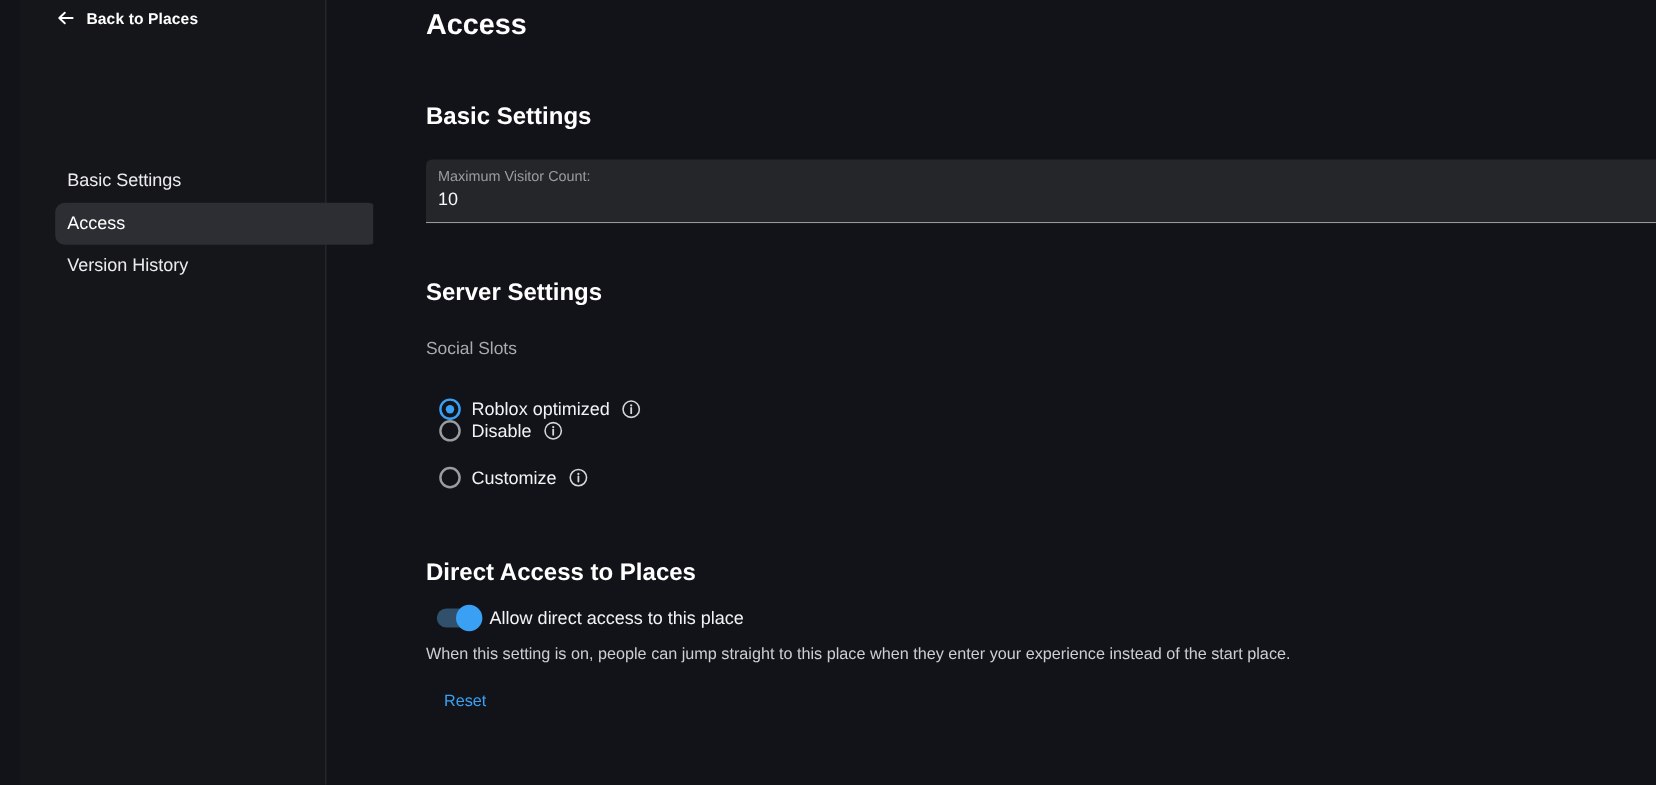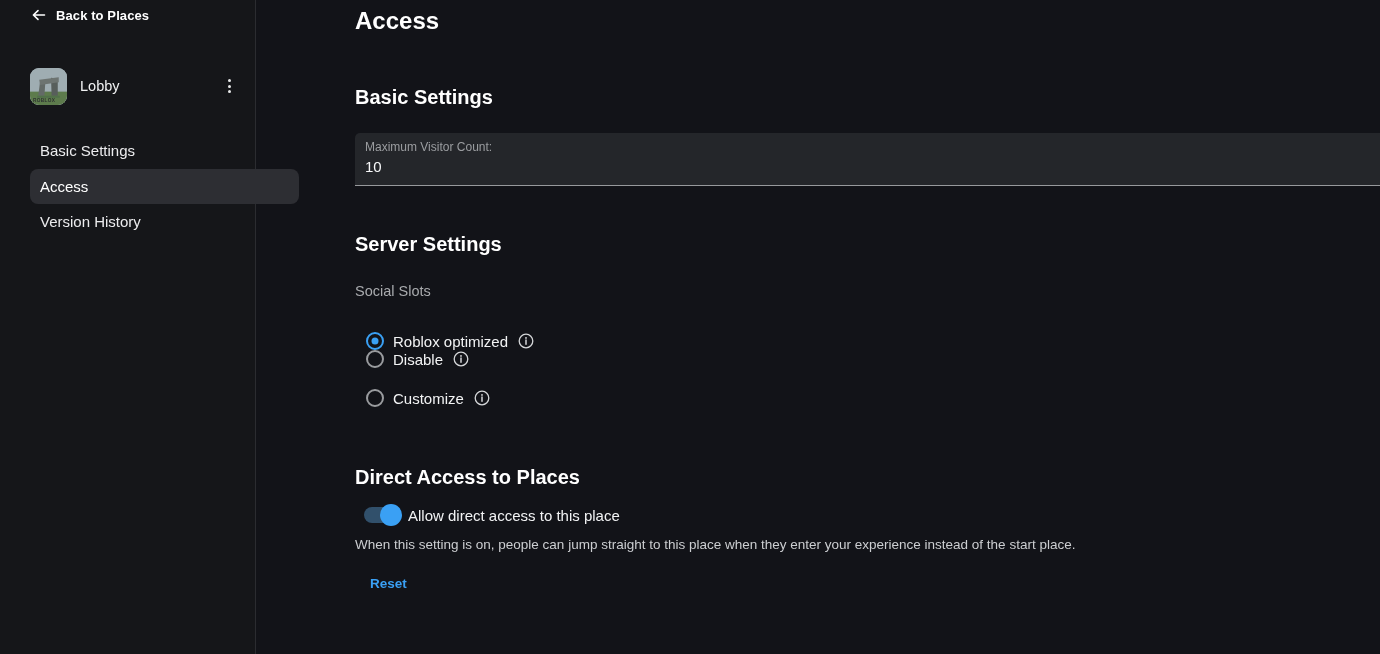--- a/index.html
+++ b/index.html
@@ -6,21 +6,21 @@
   html,body { width:1380px; height:654px; overflow:hidden; }
   body {
     font-family:"Liberation Sans","DejaVu Sans",sans-serif;
     background:#121318; color:#f4f5f6;
     position:relative;
   }
   .app { position:absolute; inset:0; }
 
   
   .sidebar {
-    position:absolute; left:0; top:0; bottom:0; width:256px;
+    position:absolute; left:16px; top:0; bottom:0; width:256px;
     background:#151619; border-right:1px solid #2b2c30;
   }
   .back-row {
     position:absolute; left:30px; top:4px; height:22px;
     display:flex; align-items:center; gap:9px; cursor:pointer;
   }
   .back-row svg { display:block; }
   .back-label { font-size:13px; font-weight:700; color:#ffffff; letter-spacing:.1px; }
 
   .place-row { position:absolute; left:30px; right:14px; top:66px; height:40px; display:flex; align-items:center; }
@@ -83,54 +83,35 @@
   .toggle .track {
     position:absolute; left:0; top:3px; width:36px; height:16px; border-radius:8px; background:#31506b;
   }
   .toggle .knob {
     position:absolute; right:-2px; top:0; width:22px; height:22px; border-radius:50%; background:#3aa0f4;
   }
   .toggle-label { margin-left:8px; font-size:15px; color:#f2f3f4; }
 
   .desc { position:absolute; left:44px; top:535px; font-size:13.5px; line-height:20px; color:#ccced1; }
   .exception-row { position:absolute; left:44px; top:567px; height:20px; display:flex; align-items:center; font-size:13.5px; color:#ccced1; }
-  .reset { margin-left:15px; font-size:13.5px; font-weight:700; color:#3aa0f4; cursor:pointer; text-decoration:none;margin-top:12px; }
+  .reset { margin-left:15px; font-size:13.5px; font-weight:400; color:#3aa0f4; cursor:pointer; text-decoration:none;margin-top:12px; }
 </style>
 </head>
 <body>
 
 <div class="app">
 
   <aside class="sidebar">
     <div class="back-row">
       <svg width="17" height="16" viewBox="0 0 17 16">
         <path d="M14.5 8 H3.6 M8 3.6 L3.4 8 L8 12.4" fill="none" stroke="#ffffff" stroke-width="1.6" stroke-linecap="round" stroke-linejoin="round"></path>
       </svg>
       <span class="back-label">Back to Places</span>
     </div>
 
-    <div class="place-row">
-      <span class="thumb">
-        <svg width="37" height="37" viewBox="0 0 36 36">
-          <rect width="36" height="36" fill="#9fadb2"></rect>
-          <rect y="23" width="36" height="13" fill="#5d7b4c"></rect>
-          <path d="M8,27 L10,12 L15,13 L14,27 Z" fill="#636a67"></path>
-          <path d="M21,27 L20.5,9.5 L27,10.5 L27,27 Z" fill="#575e5b"></path>
-          <path d="M9,11.5 L28,9 L28,13.8 L9.8,16.5 Z" fill="#6d7471"></path>
-          <path d="M7,27 L29,27 L29,29 L7,29 Z" fill="#51704a"></path>
-          <text x="3" y="33.2" font-family="Liberation Sans, sans-serif" font-size="4.6" font-weight="700" fill="#2e3331" letter-spacing="0.3">ROBLOX</text>
-        </svg>
-      </span>
-      <span class="place-name">Lobby</span>
-      <span class="kebab">
-          <i></i>
-          <i></i>
-          <i></i>
-        </span>
-    </div>
 
     <nav class="nav">
       <div class="nav-item">Basic Settings</div>
       <div class="nav-item selected">Access</div>
       <div class="nav-item">Version History</div>
     </nav>
   </aside>
 
   <main class="main">
     <h1 class="page-title">Access</h1>

